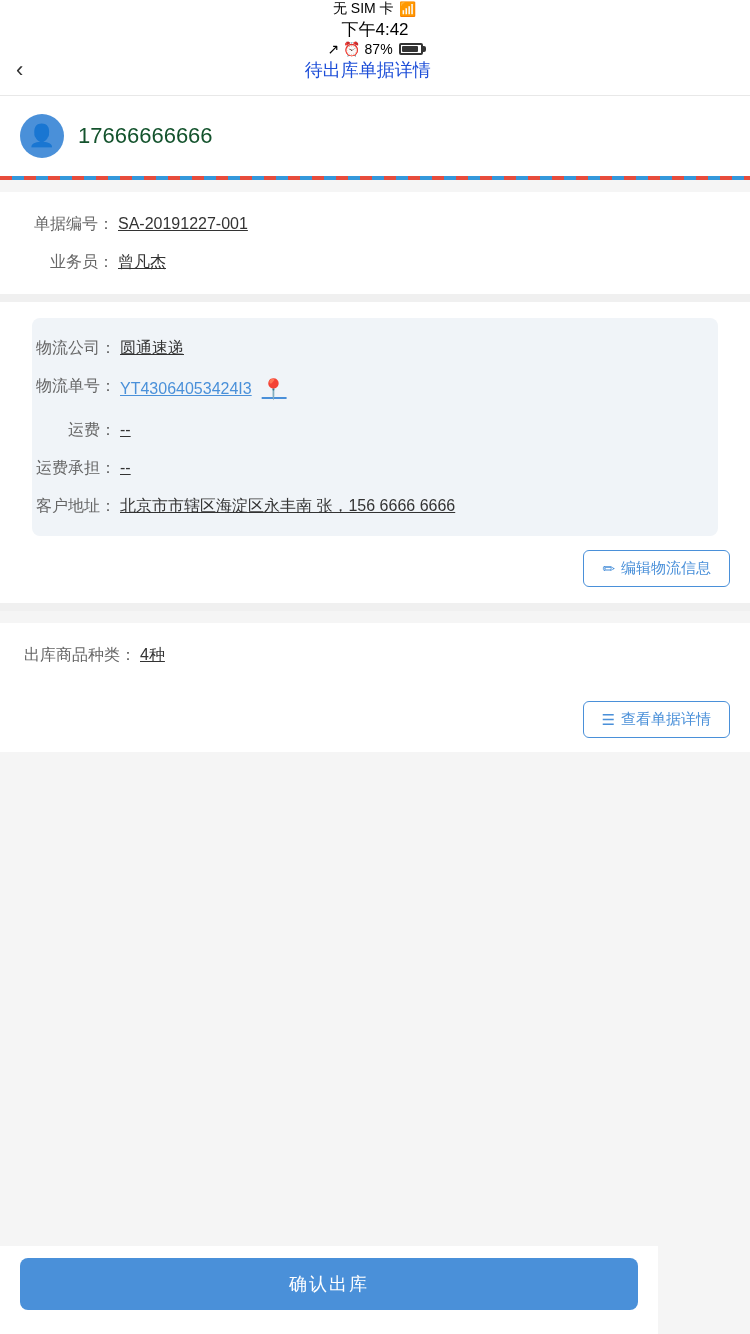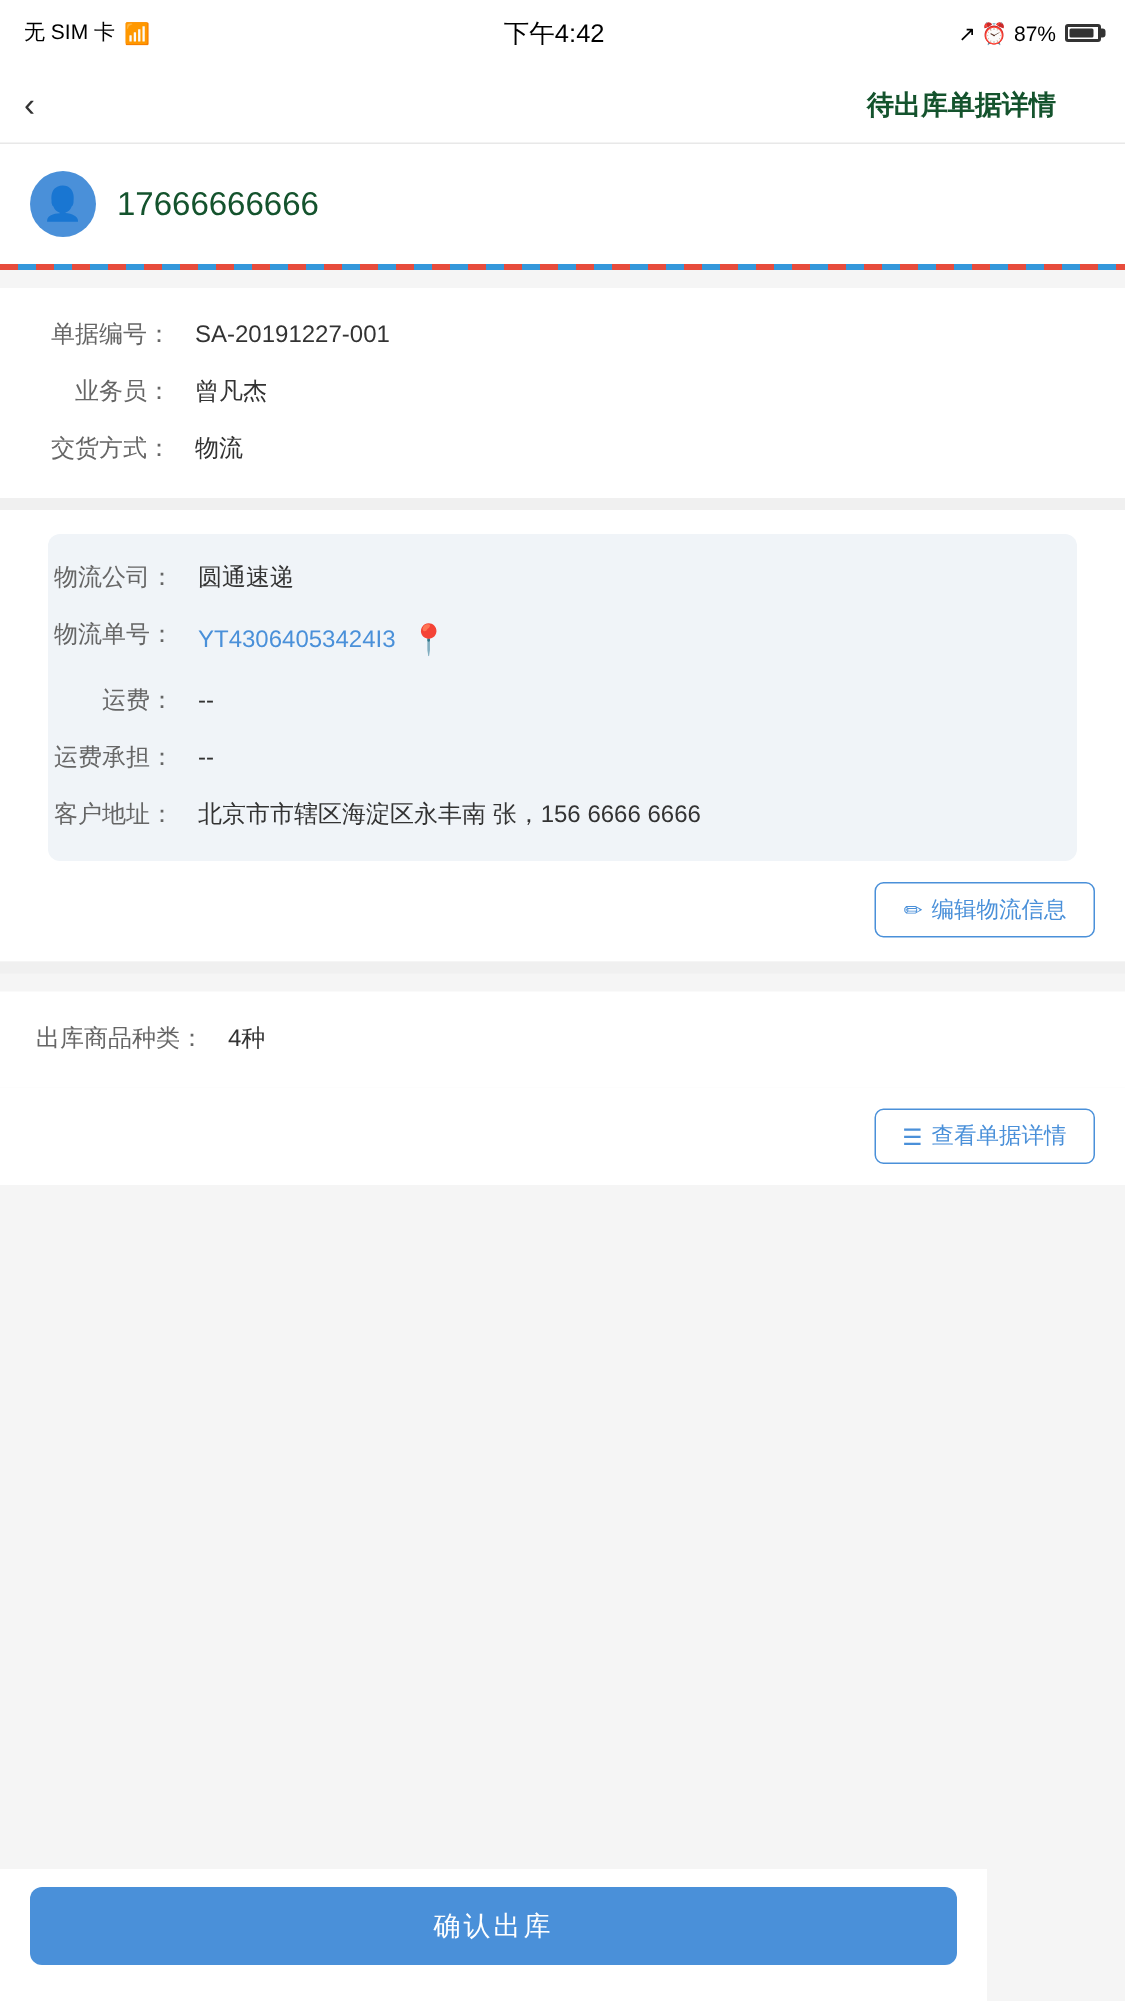--- a/index.html
+++ b/index.html
@@ -16,20 +16,21 @@
     
     .status-bar {
       background: #fff;
       height: 44px;
       display: flex;
       align-items: center;
       justify-content: space-between;
       padding: 0 16px;
       font-size: 15px;
       font-weight: 500;
+      flex-direction: column;
     }
     .status-left { display: flex; align-items: center; gap: 6px; font-size: 14px; }
     .status-center { font-size: 17px; font-weight: 400; }
     .status-right { display: flex; align-items: center; gap: 4px; font-size: 14px; }
     .battery-icon {
       display: inline-block;
       width: 24px; height: 12px;
       border: 2px solid #333;
       border-radius: 2px;
       position: relative;
@@ -63,24 +64,24 @@
     }
     .nav-back {
       font-size: 22px;
       color: #333;
       cursor: pointer;
       padding: 8px;
       margin-left: -8px;
     }
     .nav-title {
       flex: 1;
-      text-align: right;
+      text-align: center;
       font-size: 18px;
-      font-weight: 700;
-      color: #14532d;
+      font-weight: 400;
+      color: #1d4ed8;
       margin-right: 30px;
     }
 
     
     .dashed-divider {
       height: 4px;
       background: repeating-linear-gradient(
         90deg,
         #e74c3c 0px, #e74c3c 12px,
         #3498db 12px, #3498db 24px
@@ -126,21 +127,22 @@
     .info-row:last-child { margin-bottom: 0; }
     .info-label {
       color: #666;
       min-width: 90px;
       text-align: right;
       flex-shrink: 0;
     }
     .info-value {
       color: #333;
       flex: 1;
-      margin-left: 16px;
+      margin-left: 4px;
+      text-decoration: underline;
     }
     .info-value.blue { color: #4a90d9; }
     .info-value .tracking-row {
       display: flex;
       align-items: center;
       gap: 10px;
     }
     .location-icon {
       color: #4a90d9;
       font-size: 20px;
@@ -264,24 +266,20 @@
 
 <div class="info-section">
   <div class="info-row">
     <span class="info-label">单据编号：</span>
     <span class="info-value">SA-20191227-001</span>
   </div>
   <div class="info-row">
     <span class="info-label">业务员：</span>
     <span class="info-value">曾凡杰</span>
   </div>
-  <div class="info-row">
-    <span class="info-label">交货方式：</span>
-    <span class="info-value">物流</span>
-  </div>
 </div>
 
 <div class="section-divider"></div>
 
 <div style="background:#fff; padding: 16px;">
   <div class="logistics-section">
     <div class="info-row">
       <span class="info-label">物流公司：</span>
       <span class="info-value">圆通速递</span>
     </div>

